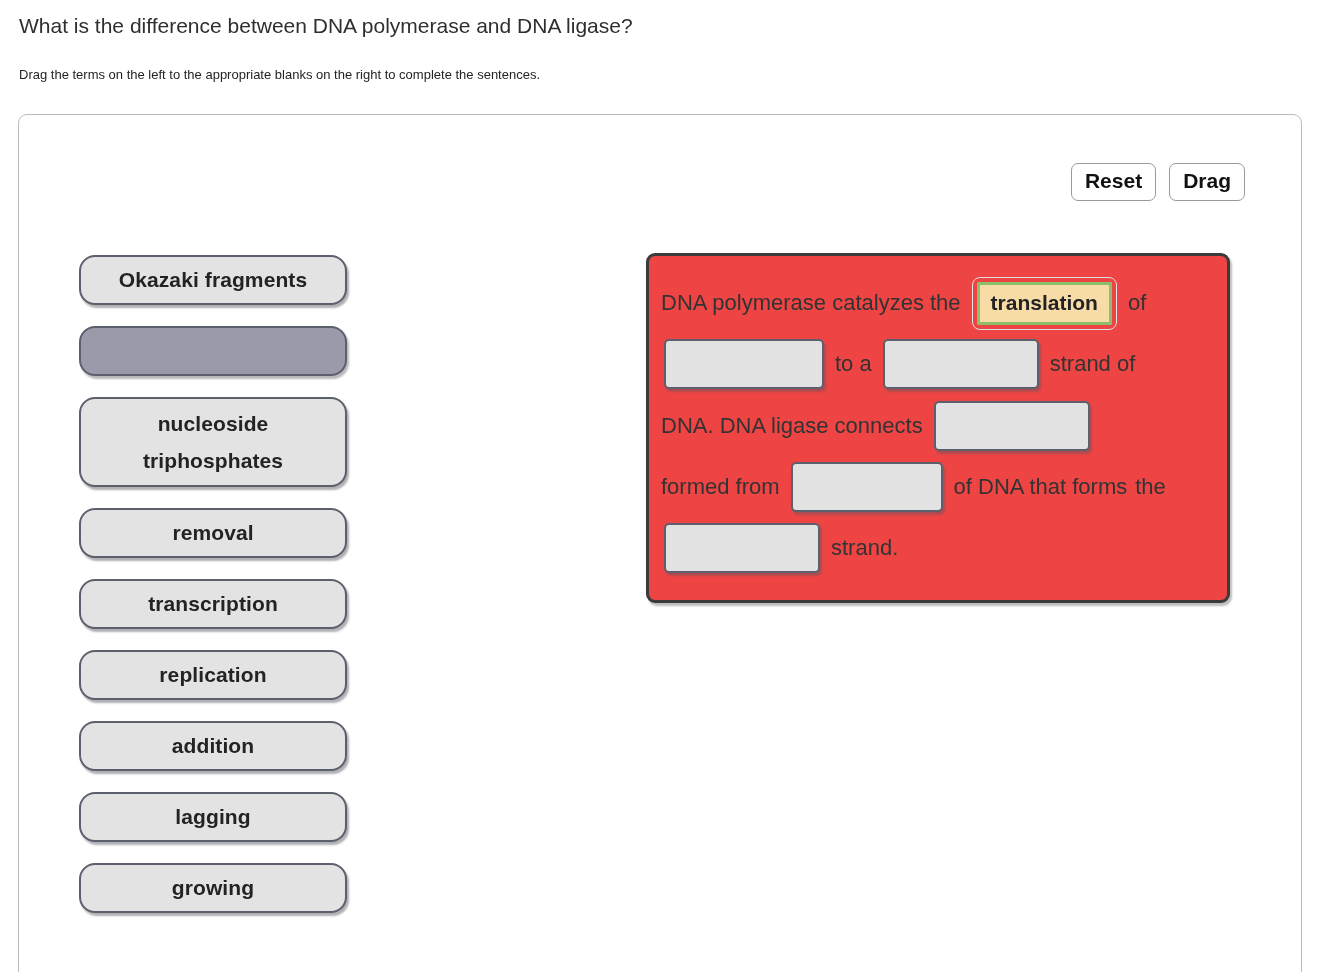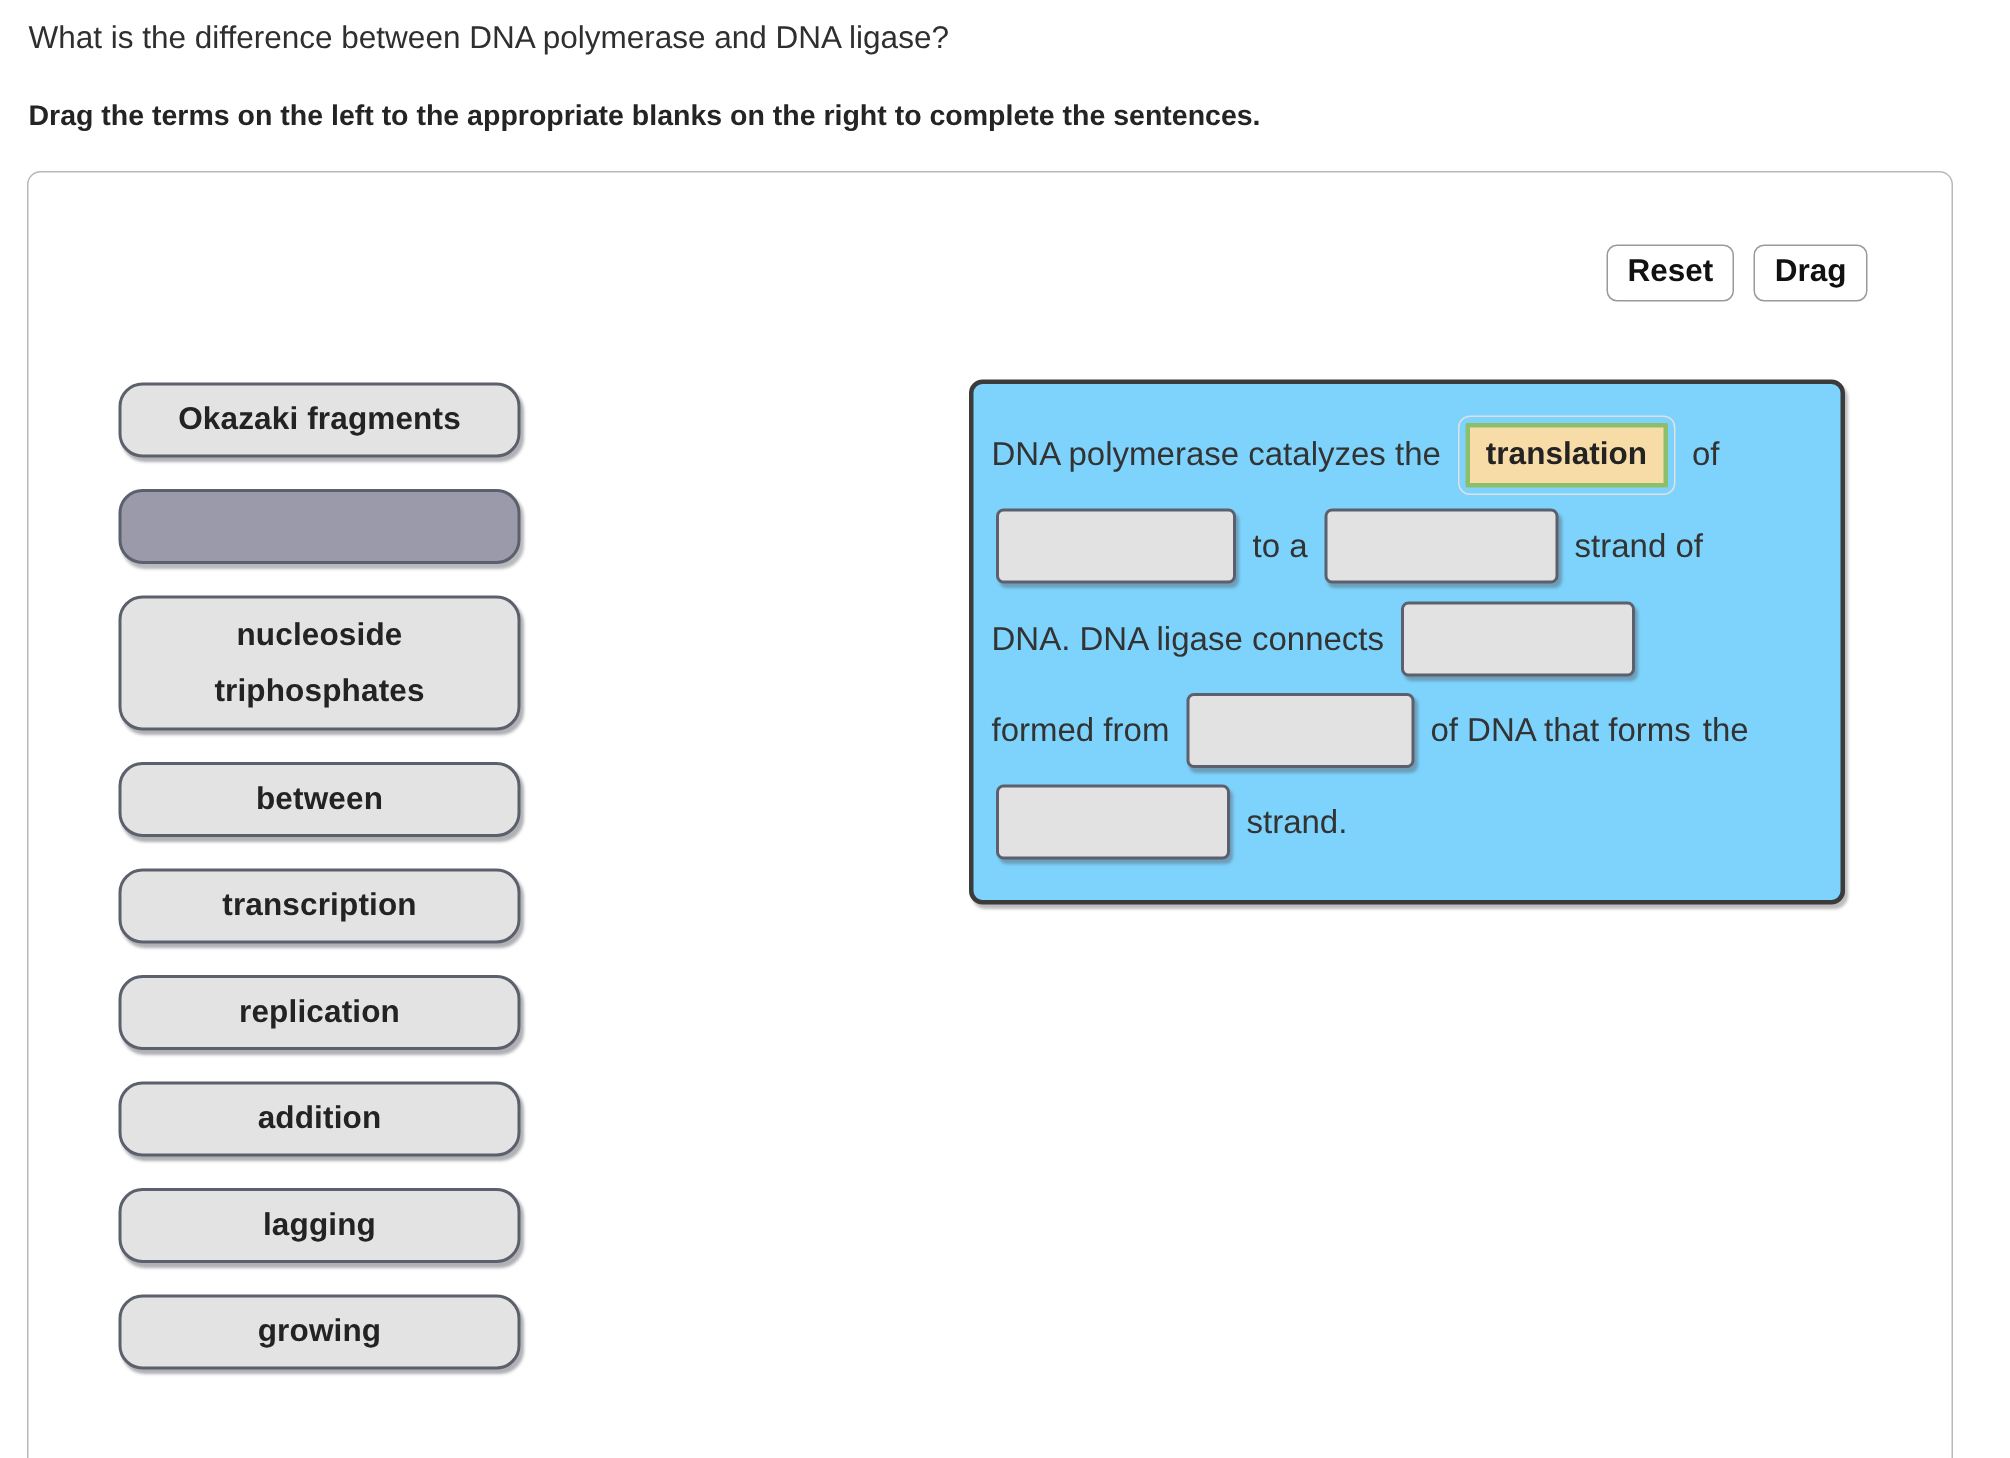--- a/index.html
+++ b/index.html
@@ -23,22 +23,22 @@
     top: 14px;
     font-size: 21px;
     font-weight: 400;
     color: #2f2f2f;
     white-space: nowrap;
   }
   .instruction {
     position: absolute;
     left: 19px;
     top: 67px;
-    font-size: 19px;
-    font-weight: bold;
+    font-size: 13px;
+    font-weight: normal;
     color: #242424;
     white-space: nowrap;
   }
 
   
   .exercise-panel {
     position: absolute;
     left: 18px;
     top: 114px;
     width: 1284px;
@@ -109,21 +109,21 @@
   }
   .term-tile .tile-label { pointer-events: none; }
 
   
   .sentence-panel {
     position: absolute;
     left: 627px;
     top: 138px;
     width: 584px;
     box-sizing: border-box;
-    background: #7dd3fc;
+    background: #ef4444;
     border: 3px solid #3b3b3b;
     border-radius: 9px;
     box-shadow: 2px 3px 2px rgba(90,90,95,0.40);
     padding: 16px 14px 22px 8px;
   }
   .sentence {
     font-size: 22px;
     color: #333333;
     line-height: 60px;
   }
@@ -198,21 +198,21 @@
     <div class="term-tile placed">
       <span class="tile-label"></span>
     </div>
     <div class="term-tile two-line">
       <span class="tile-label">
         <span>nucleoside</span><br>
         <span>triphosphates</span>
       </span>
     </div>
     <div class="term-tile">
-      <span class="tile-label">between</span>
+      <span class="tile-label">removal</span>
     </div>
     <div class="term-tile">
       <span class="tile-label">transcription</span>
     </div>
     <div class="term-tile">
       <span class="tile-label">replication</span>
     </div>
     <div class="term-tile">
       <span class="tile-label">addition</span>
     </div>

